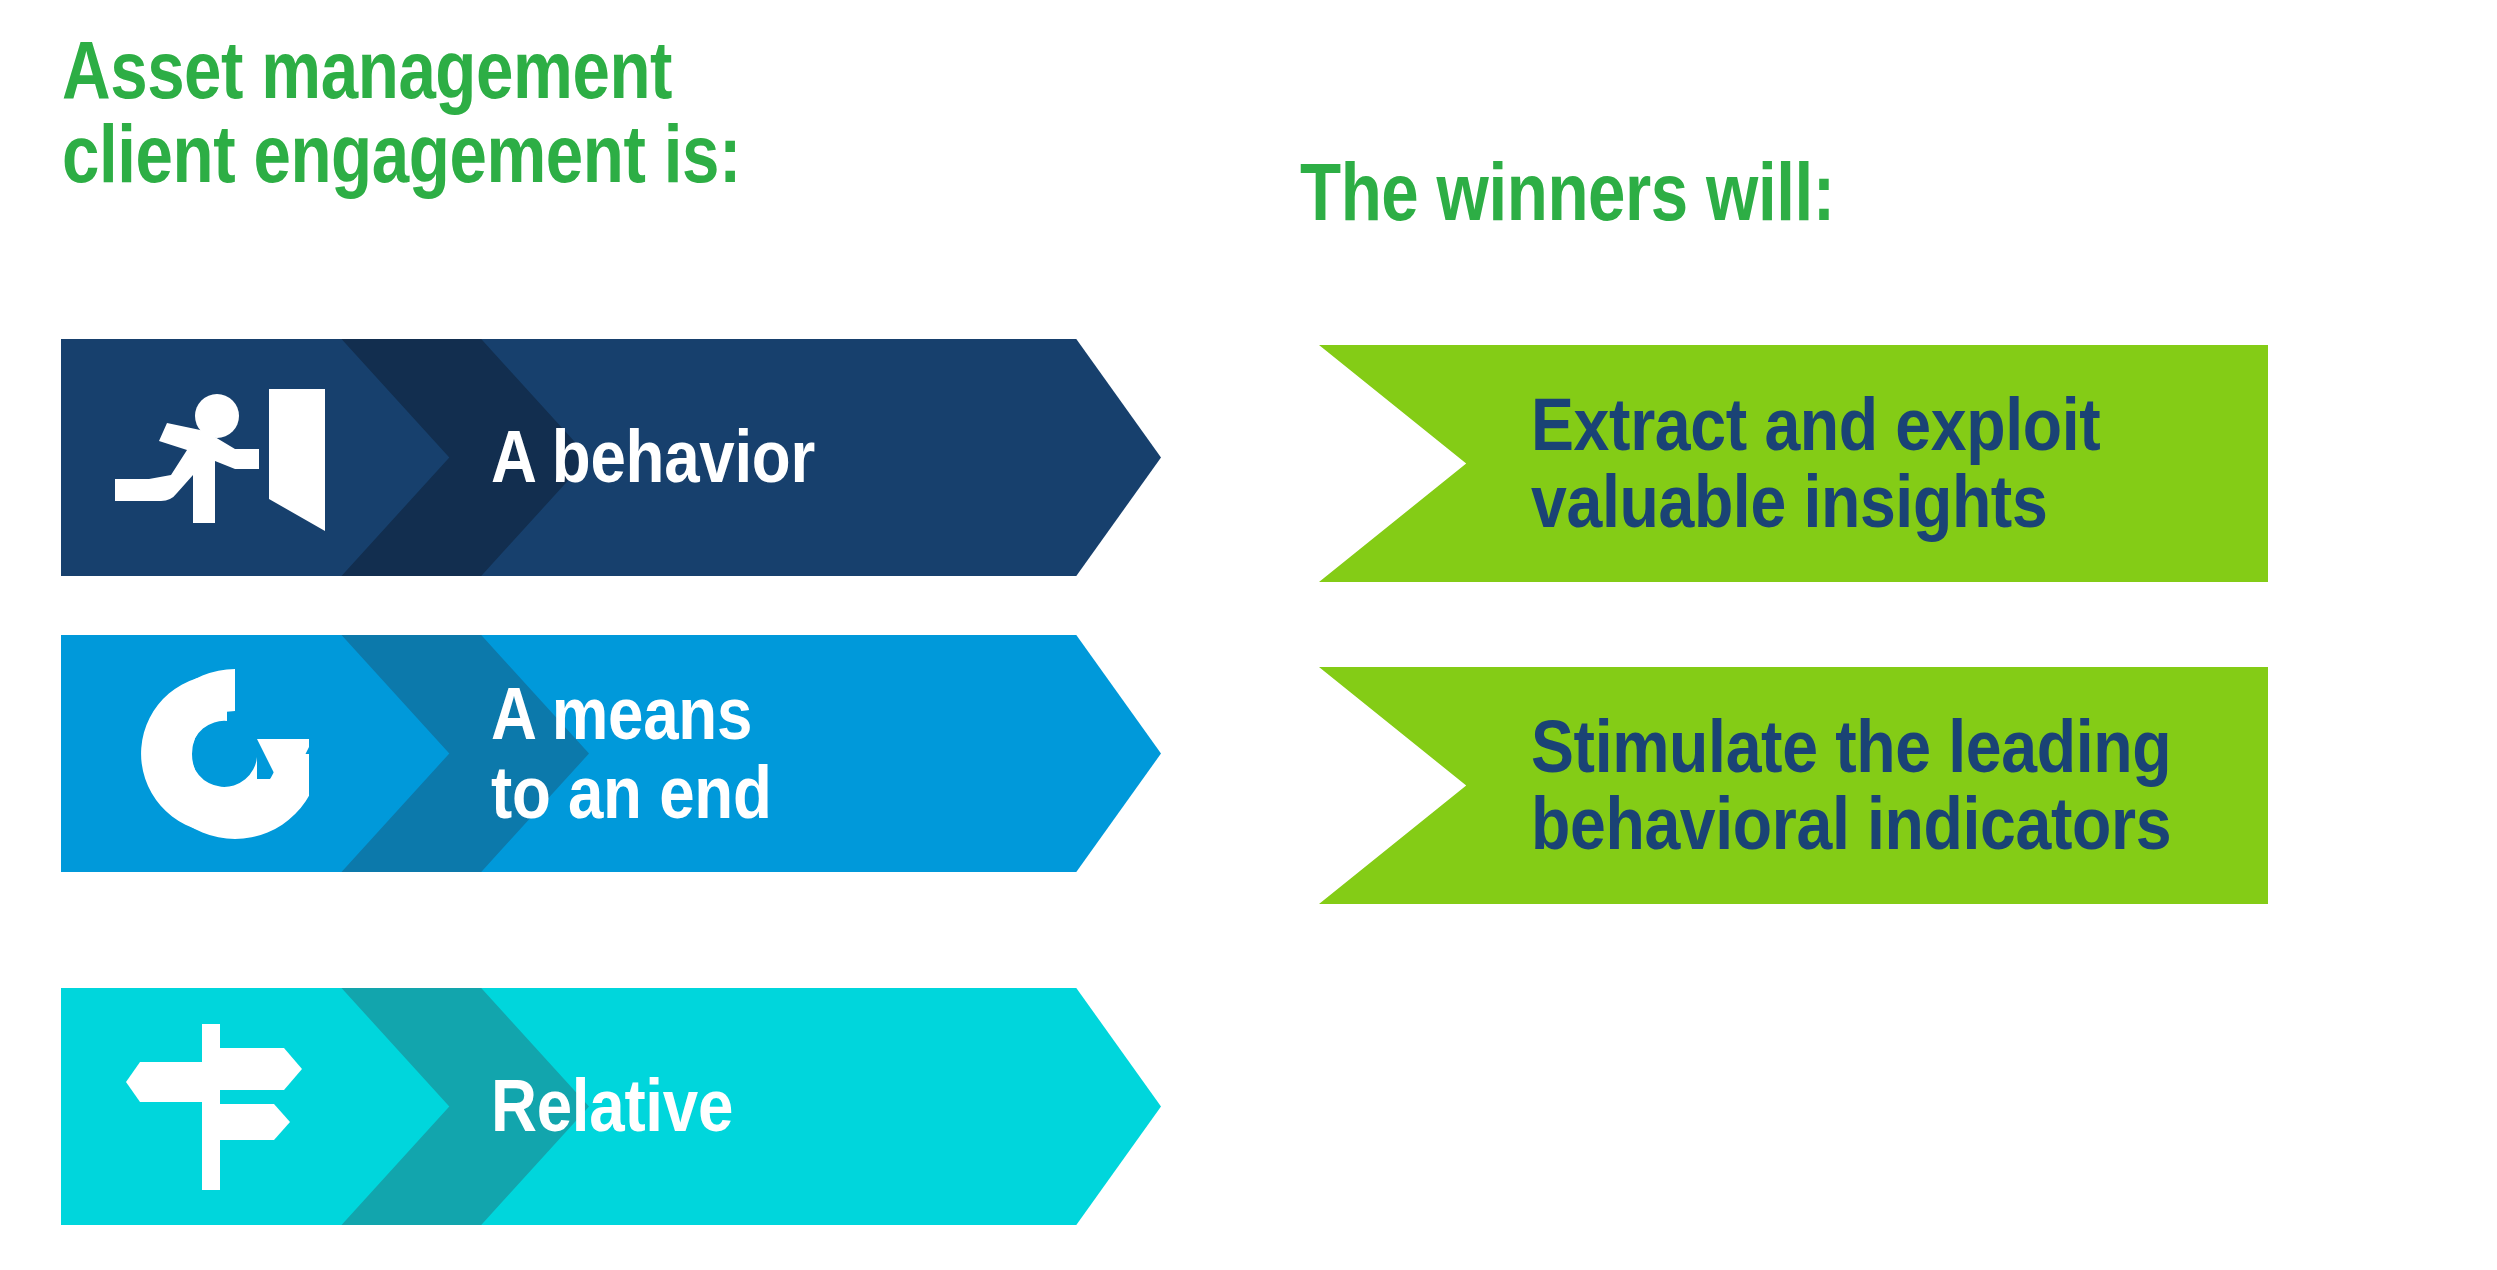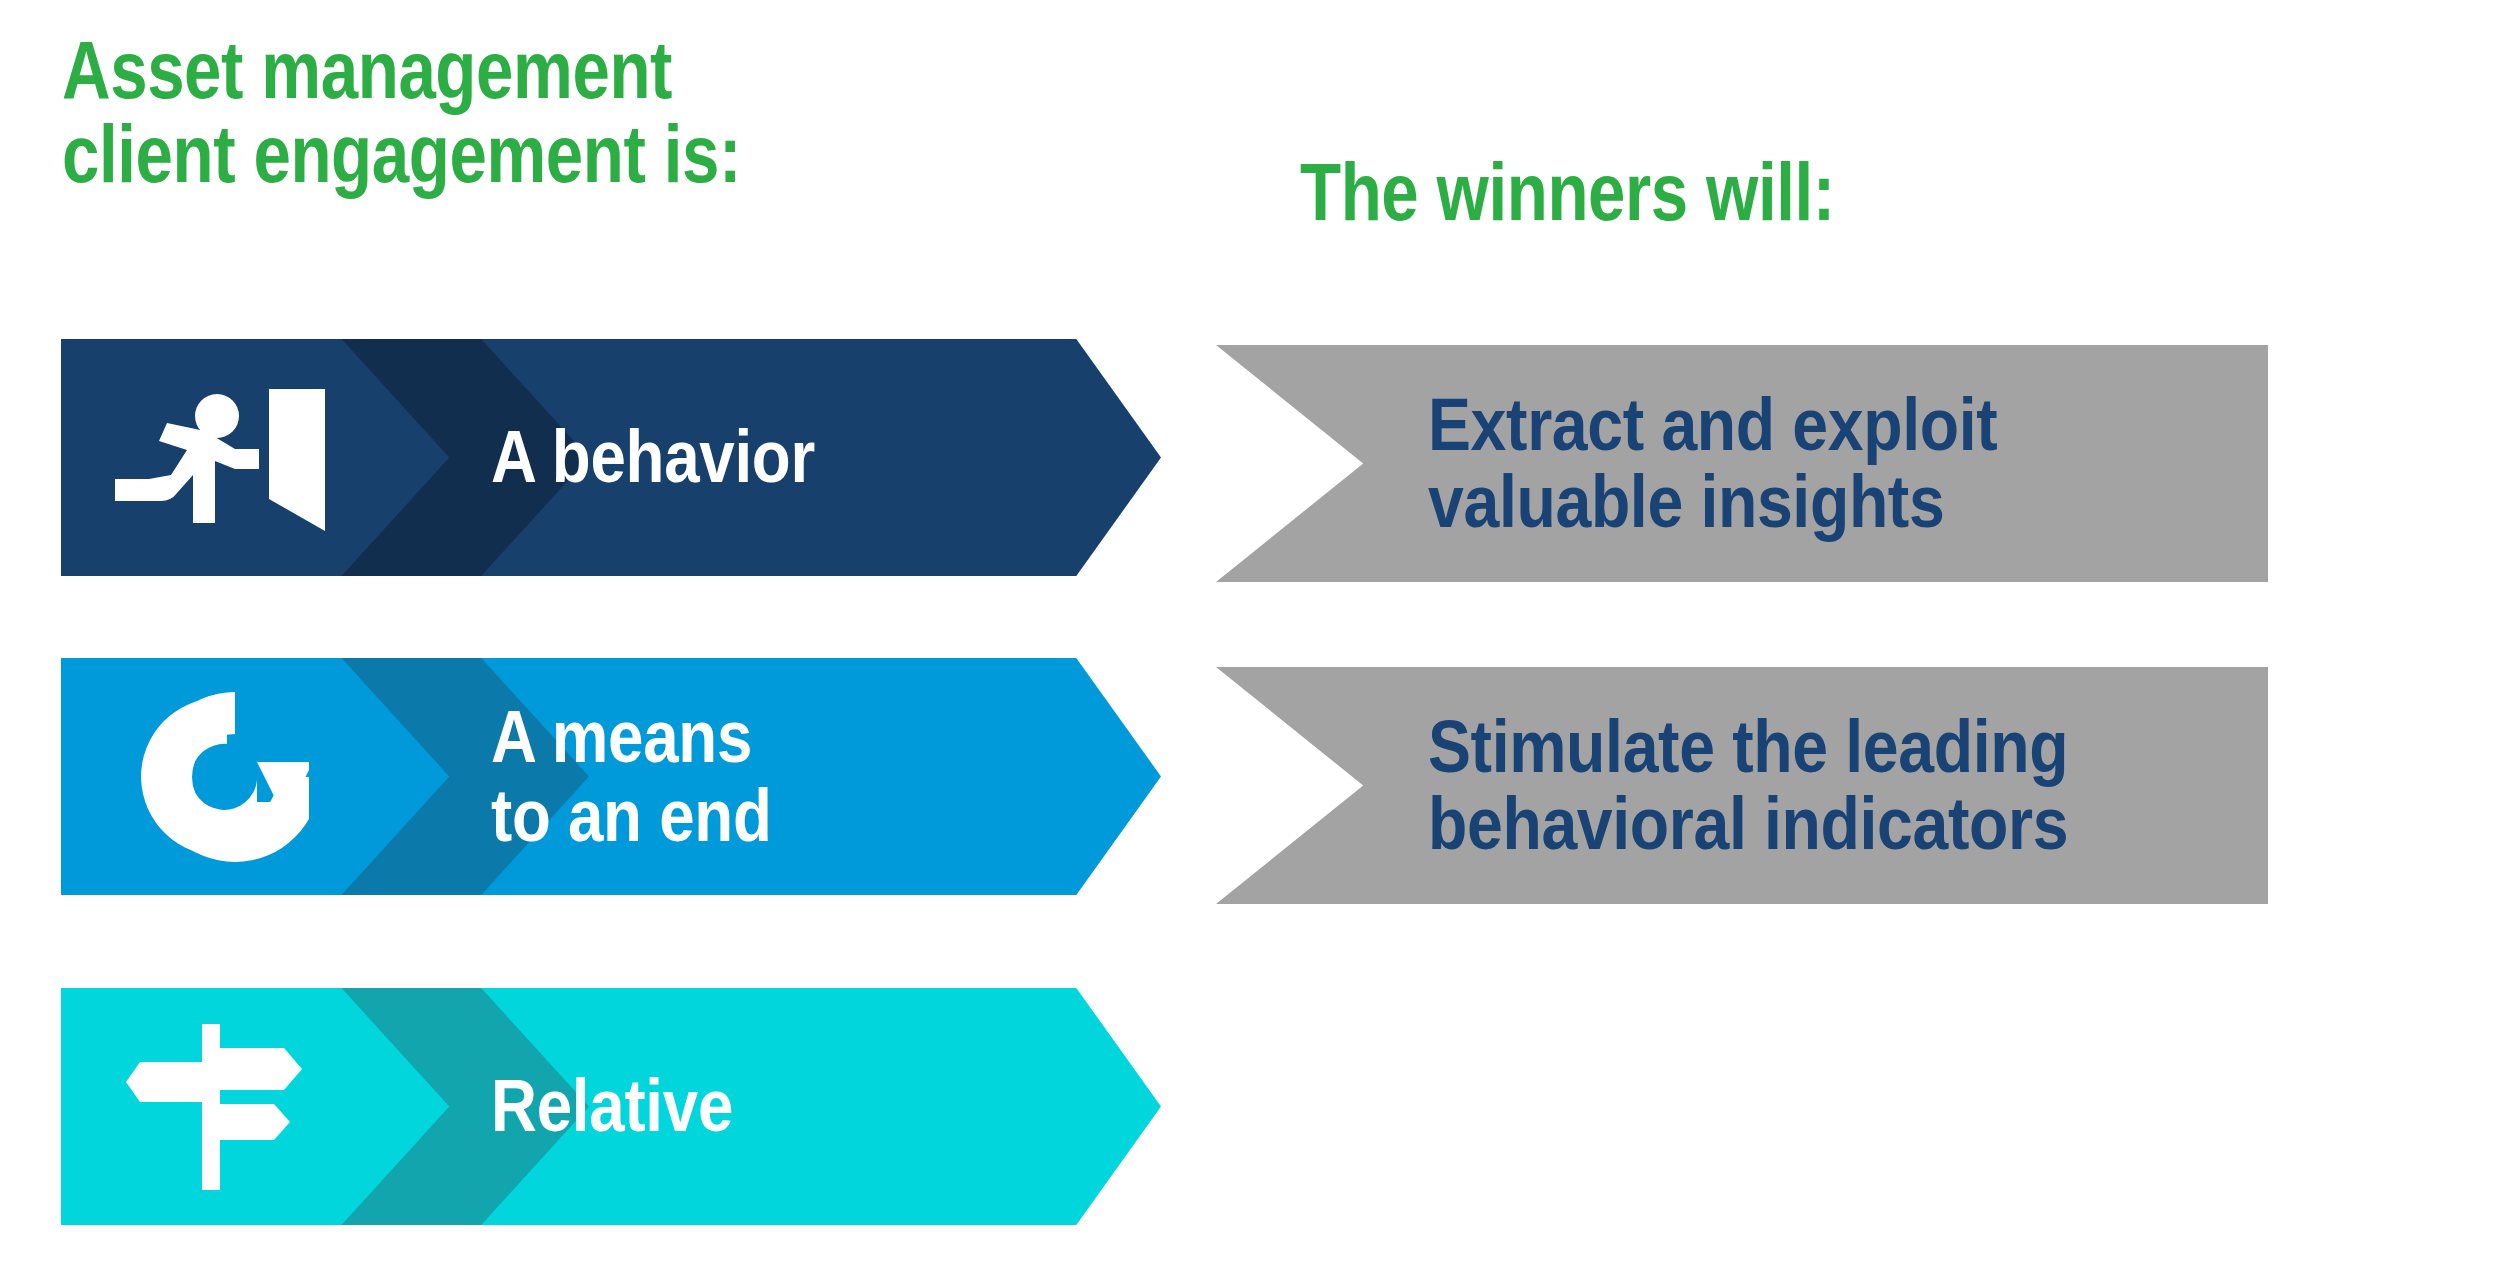--- a/index.html
+++ b/index.html
@@ -42,21 +42,21 @@
   }
 
   
   .arrow-row {
     position: absolute;
     left: 61px;
     width: 1100px;
     height: 237px;
   }
   #arrow-row-0 { top: 339px; }
-  #arrow-row-1 { top: 658px; }
+  #arrow-row-1 { top: 635px; }
   #arrow-row-2 { top: 988px; text-align: right; }
 
   .arrow-body {
     position: absolute;
     inset: 0;
     clip-path: polygon(0 0, 92.3% 0, 100% 50%, 92.3% 100%, 0 100%);
   }
   .arrow-chevron {
     position: absolute;
     left: 0;
@@ -92,24 +92,24 @@
     line-height: 1.06;
     white-space: pre-line;
     letter-spacing: -0.3px;
     transform: scaleX(0.86);
     transform-origin: left center;
   }
 
   
   .banner-row {
     position: absolute;
-    left: 1216px;
+    left: 1319px;
     width: 1150px;
     height: 237px;
-    background: #a3a3a3;
+    background: #84cc16;
     clip-path: polygon(0 0, 100% 0, 100% 100%, 0 100%, 12.8% 50%);
   }
   #banner-row-0 { top: 345px; }
   #banner-row-1 { top: 667px; }
   #banner-row-2 { top: 988px; }
 
   .banner-text {
     position: absolute;
     left: 212px;
     top: 0;

